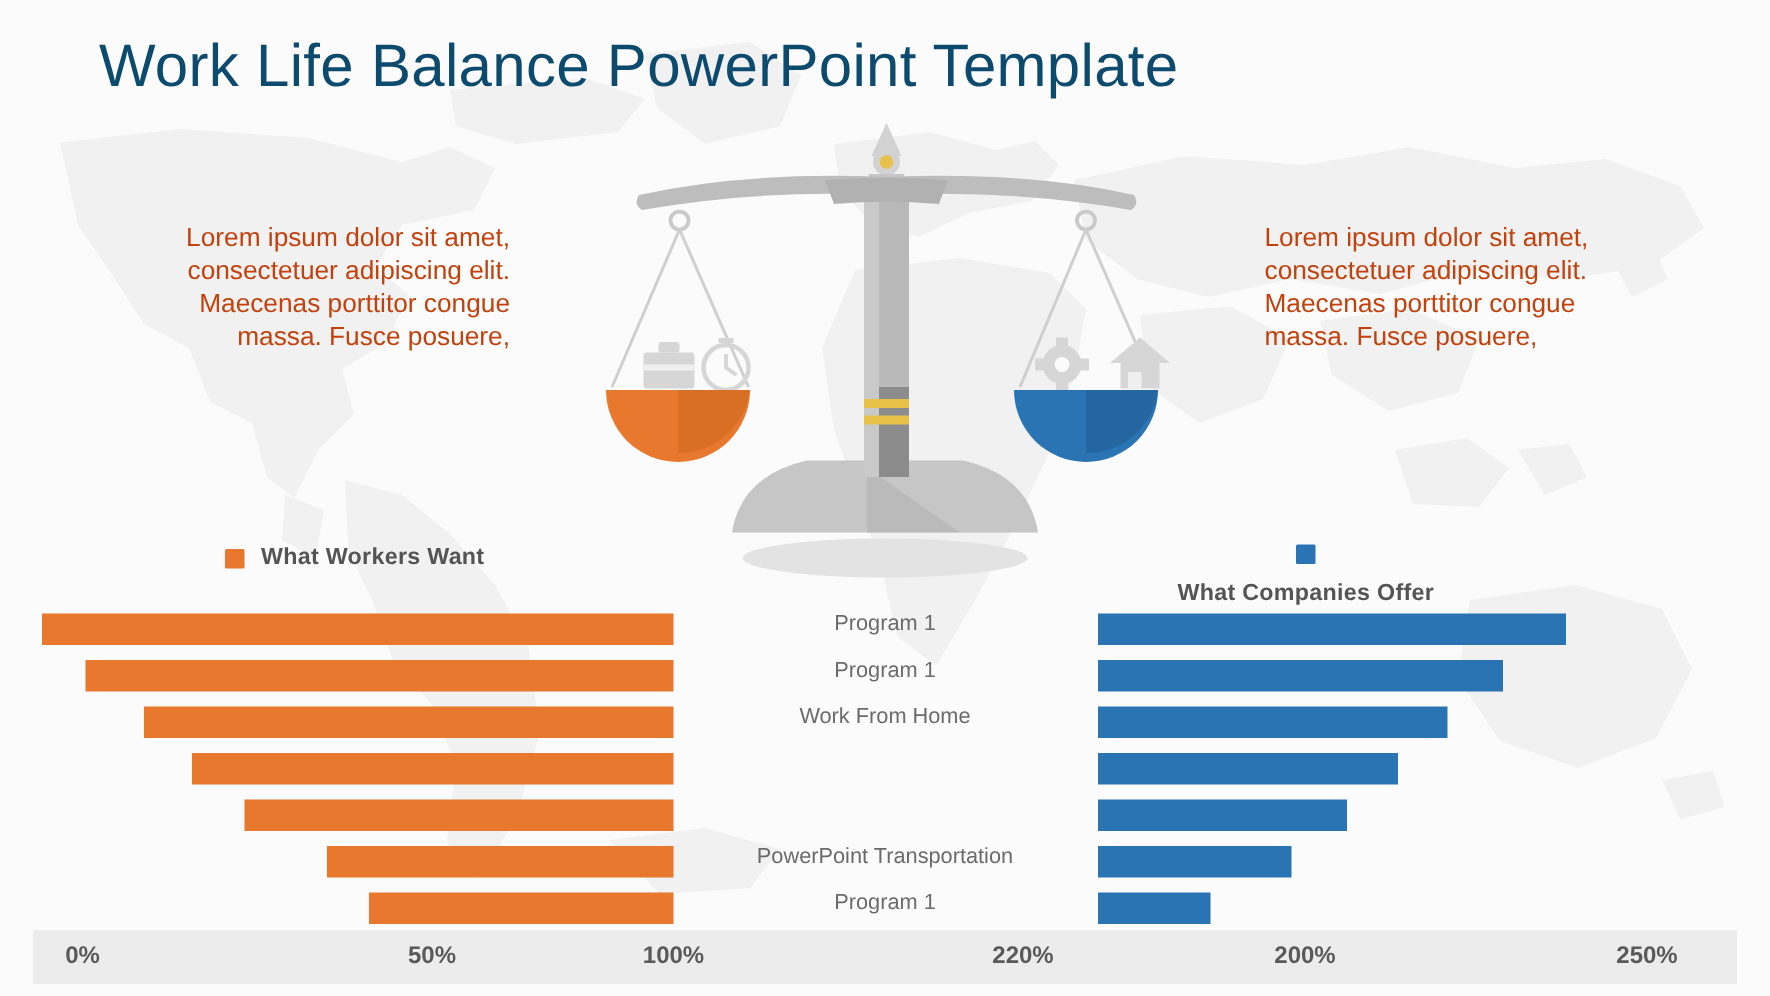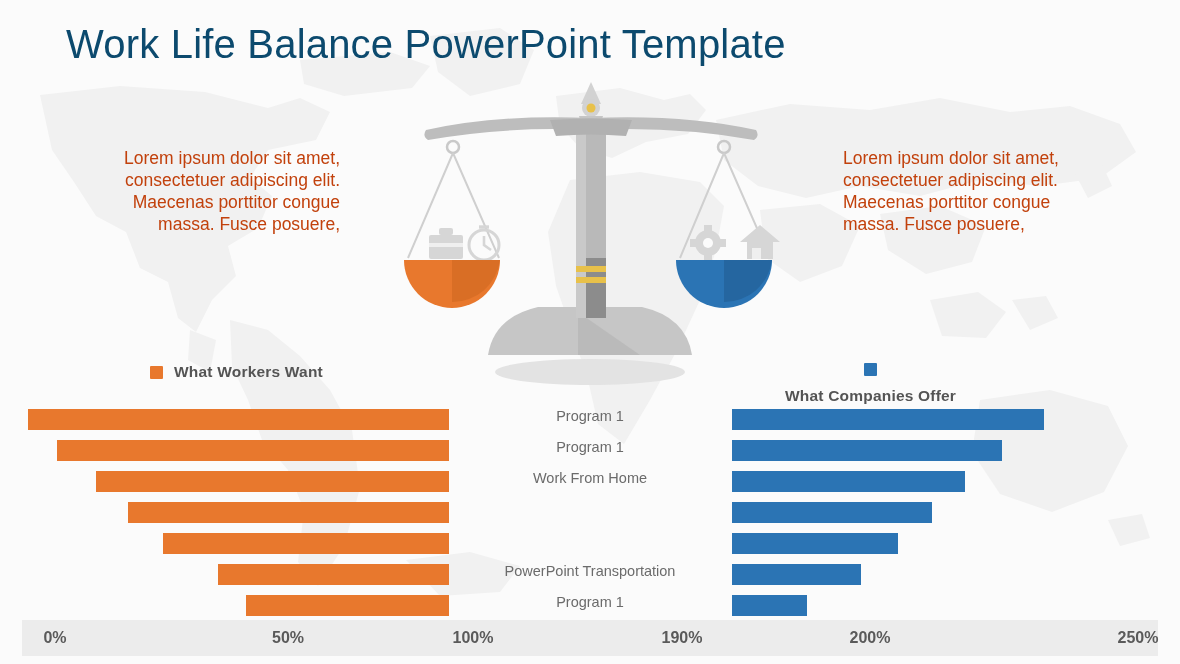--- a/index.html
+++ b/index.html
@@ -212,20 +212,20 @@
         </div>
         <div class="bar-row" style="top: 194px;">
           <div class="bar bar-left" style="left: 245.82px; width: 203.18px; background: rgb(232, 120, 45);"></div>
           <div class="cat-label">Program 1</div>
           <div class="bar bar-right" style="left: 732px; width: 74.8px; background: rgb(43, 116, 180);"></div>
         </div>
       </div>
     <div id="axis">
         <div class="tick" style="left: 33px;">0%</div>
         <div class="tick" style="left: 230px; margin-left: 36px;">50%</div>
-        <div class="tick" style="left: 451px; text-align: right;">100%</div>
-        <div class="tick" style="left: 660px;">190%</div>
+        <div class="tick" style="left: 427px; text-align: right;">100%</div>
+        <div class="tick" style="left: 660px;">220%</div>
         <div class="tick" style="left: 848px;">200%</div>
-        <div class="tick" style="left: 1076px; margin-left: 40px;">250%</div>
+        <div class="tick" style="left: 1076px;">250%</div>
       </div>
   </div>
 
 </div>
 
 </body></html>

